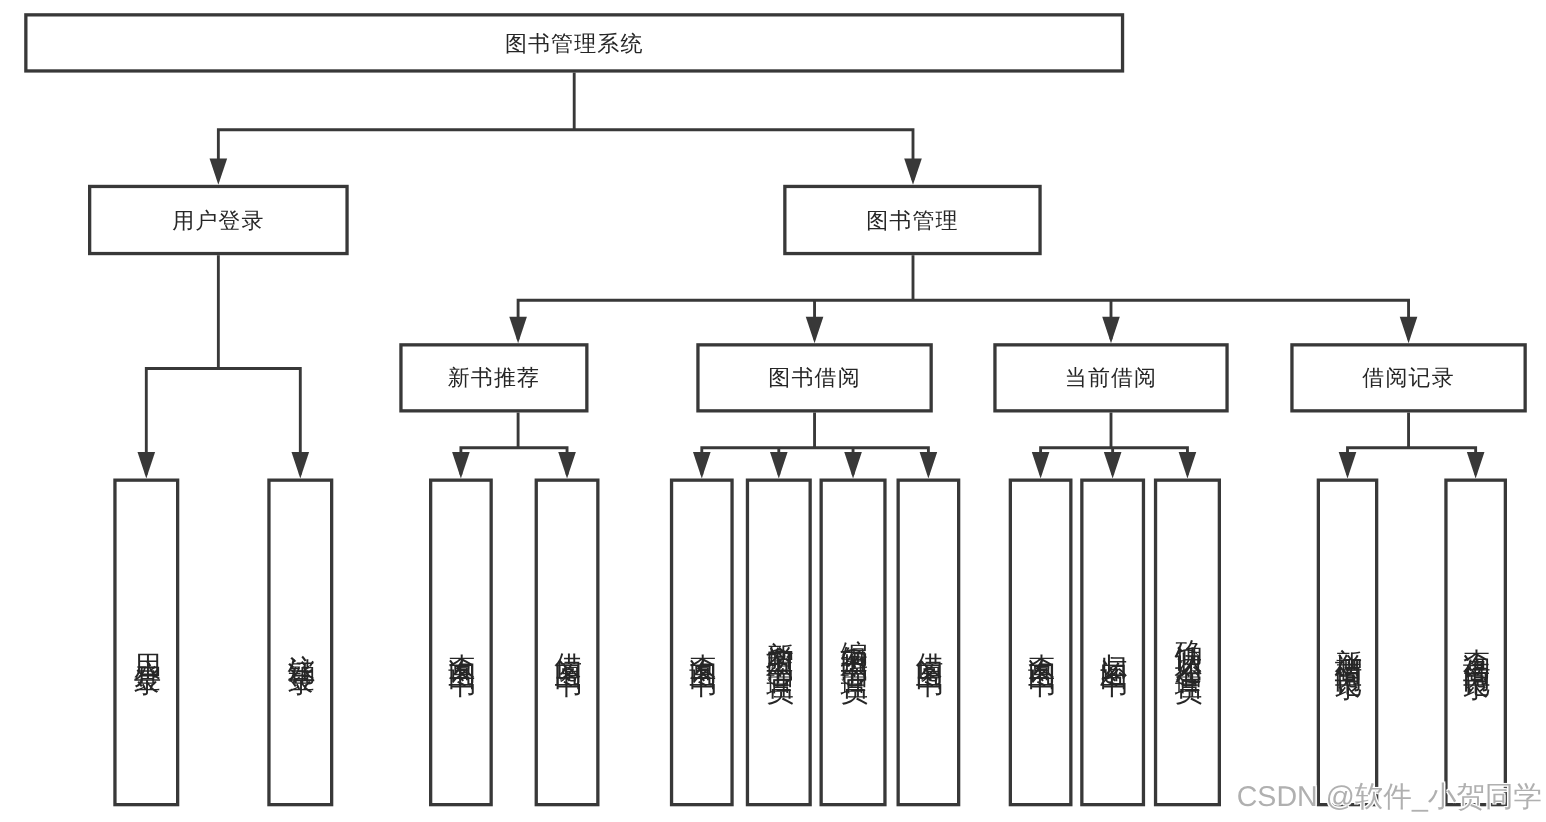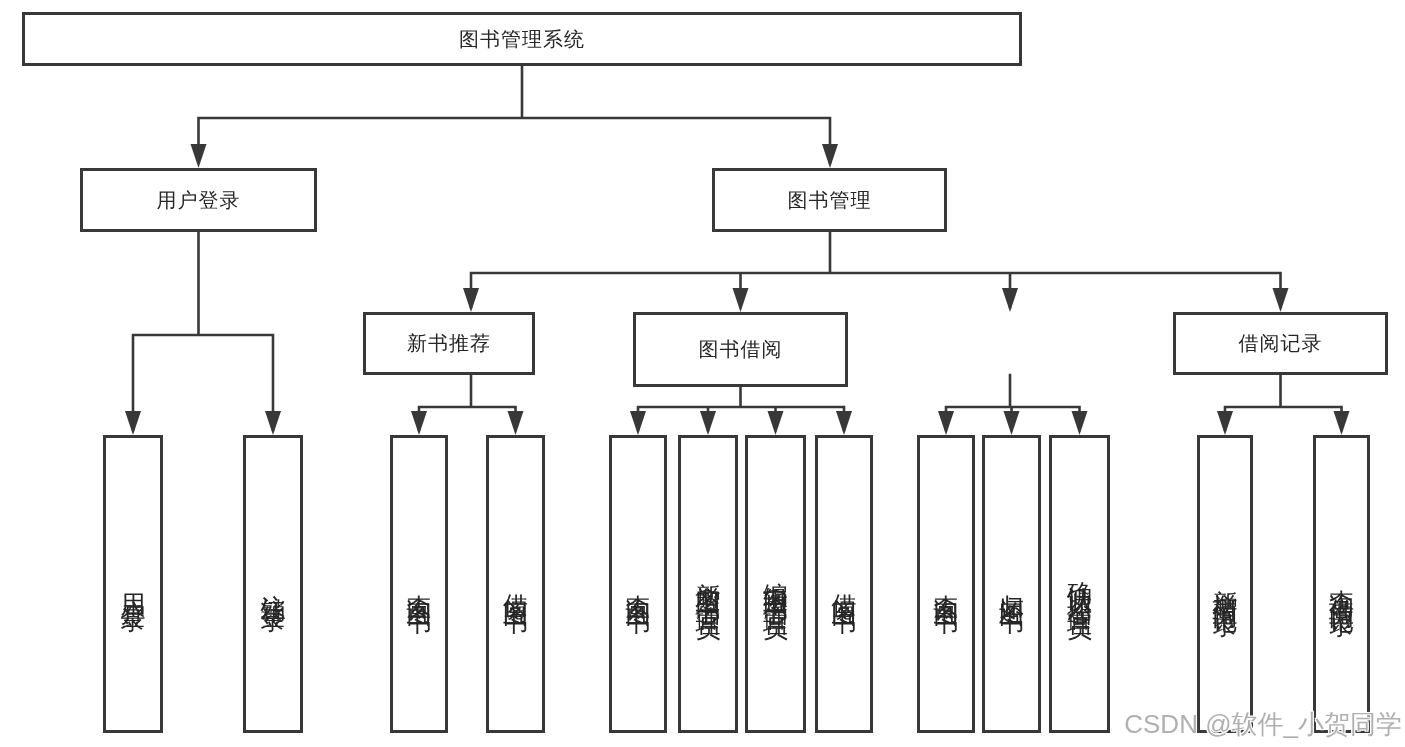--- a/index.html
+++ b/index.html
@@ -112,22 +112,25 @@
   <div class="node h-node" style="left:80px; top:168px; width:237px; height:64px;">
     <span>用户登录</span>
   </div>
   <div class="node h-node" style="left:712px; top:168px; width:235px; height:64px;align-items:center;">
     <span>图书管理</span>
   </div>
 
   <div class="node h-node" style="left:363px; top:312px; width:172px; height:63px;">
     <span>新书推荐</span>
   </div>
-  <div class="node h-node" style="left:633px; top:312px; width:215px; height:75px;">
+  <div class="node h-node" style="left:633px; top:312px; width:215px; height:63px;">
     <span>图书借阅</span>
+  </div>
+  <div class="node h-node" style="left:903px; top:312px; width:214px; height:63px;">
+    <span>当前借阅</span>
   </div>
   <div class="node h-node" style="left:1173px; top:312px; width:215px; height:63px;justify-content:center;">
     <span>借阅记录</span>
   </div>
 
   <div class="node v-node" style="left:103px; top:435px; width:60px; height:298px;">
     <span>用户登录</span>
   </div>
   <div class="node v-node" style="left:243px; top:435px; width:60px; height:298px;">
     <span>注销登录</span>

